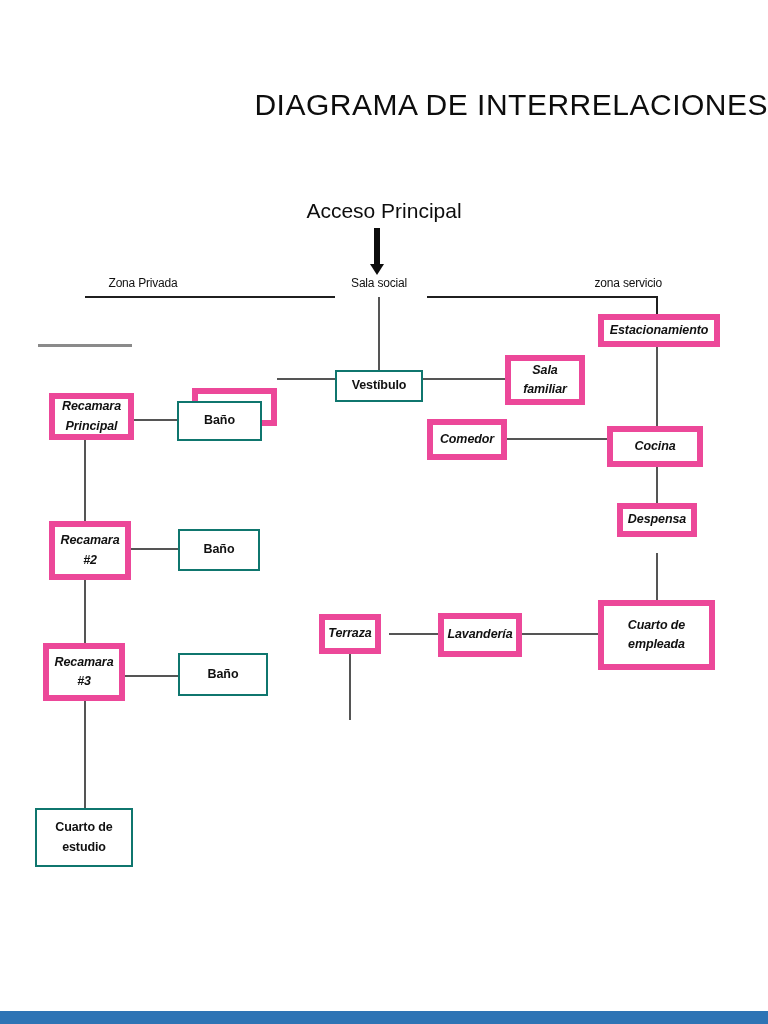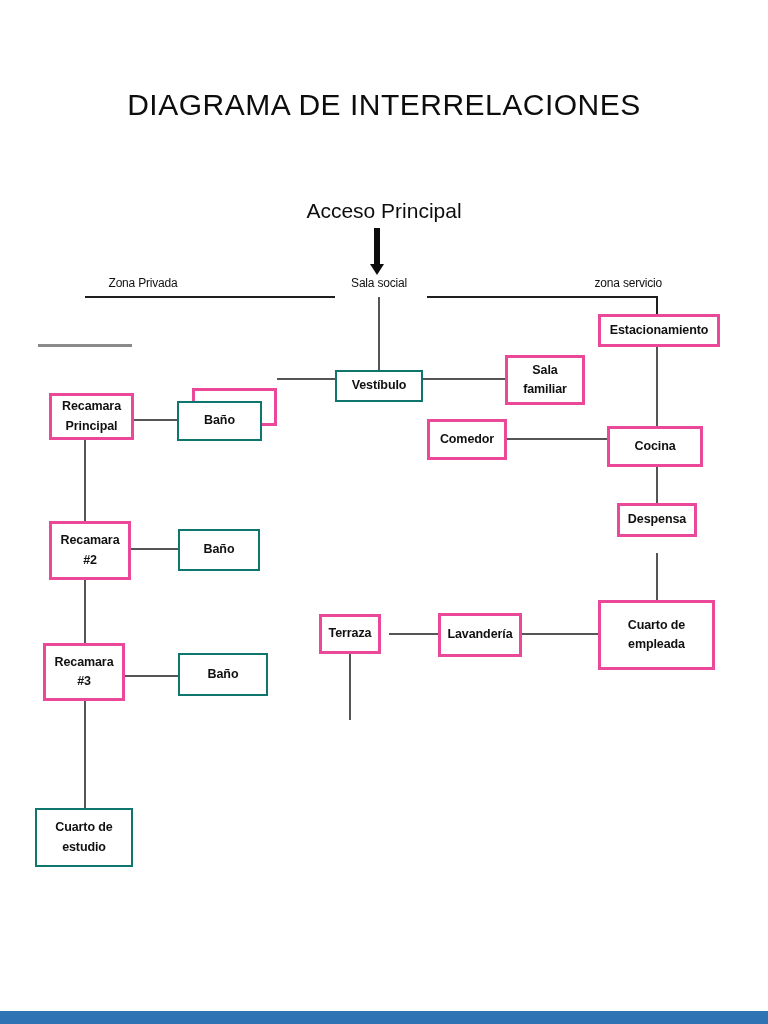--- a/index.html
+++ b/index.html
@@ -1,19 +1,19 @@
 <!DOCTYPE html>
 <html><head>
 <meta charset="utf-8">
 <style>
   html,body{margin:0;padding:0;}
   body{font-family:"Liberation Sans",sans-serif;background:#fff;}
   #page{position:relative;width:768px;height:1024px;background:#fff;overflow:hidden;}
 
-  .title{position:absolute;left:0;top:88px;width:768px;text-align:center;
+  .title{position:absolute;left:0;top:88px;width:768px;text-align:right;
          font-size:30px;letter-spacing:.5px;color:#0d0d0d;}
   .acceso{position:absolute;left:0;top:199px;width:768px;text-align:center;
           font-size:21px;color:#0d0d0d;}
 
   .arrow-rod{position:absolute;left:374px;top:228px;width:6px;height:38px;background:#0d0d0d;}
   .arrow-head{position:absolute;left:370px;top:264px;width:0;height:0;
               border-left:7px solid transparent;border-right:7px solid transparent;
               border-top:11px solid #0d0d0d;}
 
   .zone-label{position:absolute;font-size:12px;font-weight:normal;color:#111;
@@ -22,21 +22,21 @@
   .vline{position:absolute;width:2px;background:#555;}
   .hline.dark{background:#1f1f1f;}
   .vline.dark{background:#1f1f1f;}
   .hline.gray{background:#8a8a8a;height:3px;}
 
   .node{position:absolute;box-sizing:border-box;background:#fff;
         display:flex;align-items:center;justify-content:center;
         text-align:center;color:#111;}
   .node span{white-space:pre-line;font-size:12.5px;font-weight:bold;line-height:1.55;
              letter-spacing:-.1px;}
-  .b3{border:3px solid #ec4899;}
+  .b3{border:6px solid #ec4899;font-style:italic;}
   .b2{border:2px solid #0f766e;}
 
   .footer-bar{position:absolute;left:0;top:1011px;width:768px;height:13px;}
 </style>
 </head>
 <body>
 
 <div id="page">
 
   <div class="title">DIAGRAMA DE INTERRELACIONES</div>

